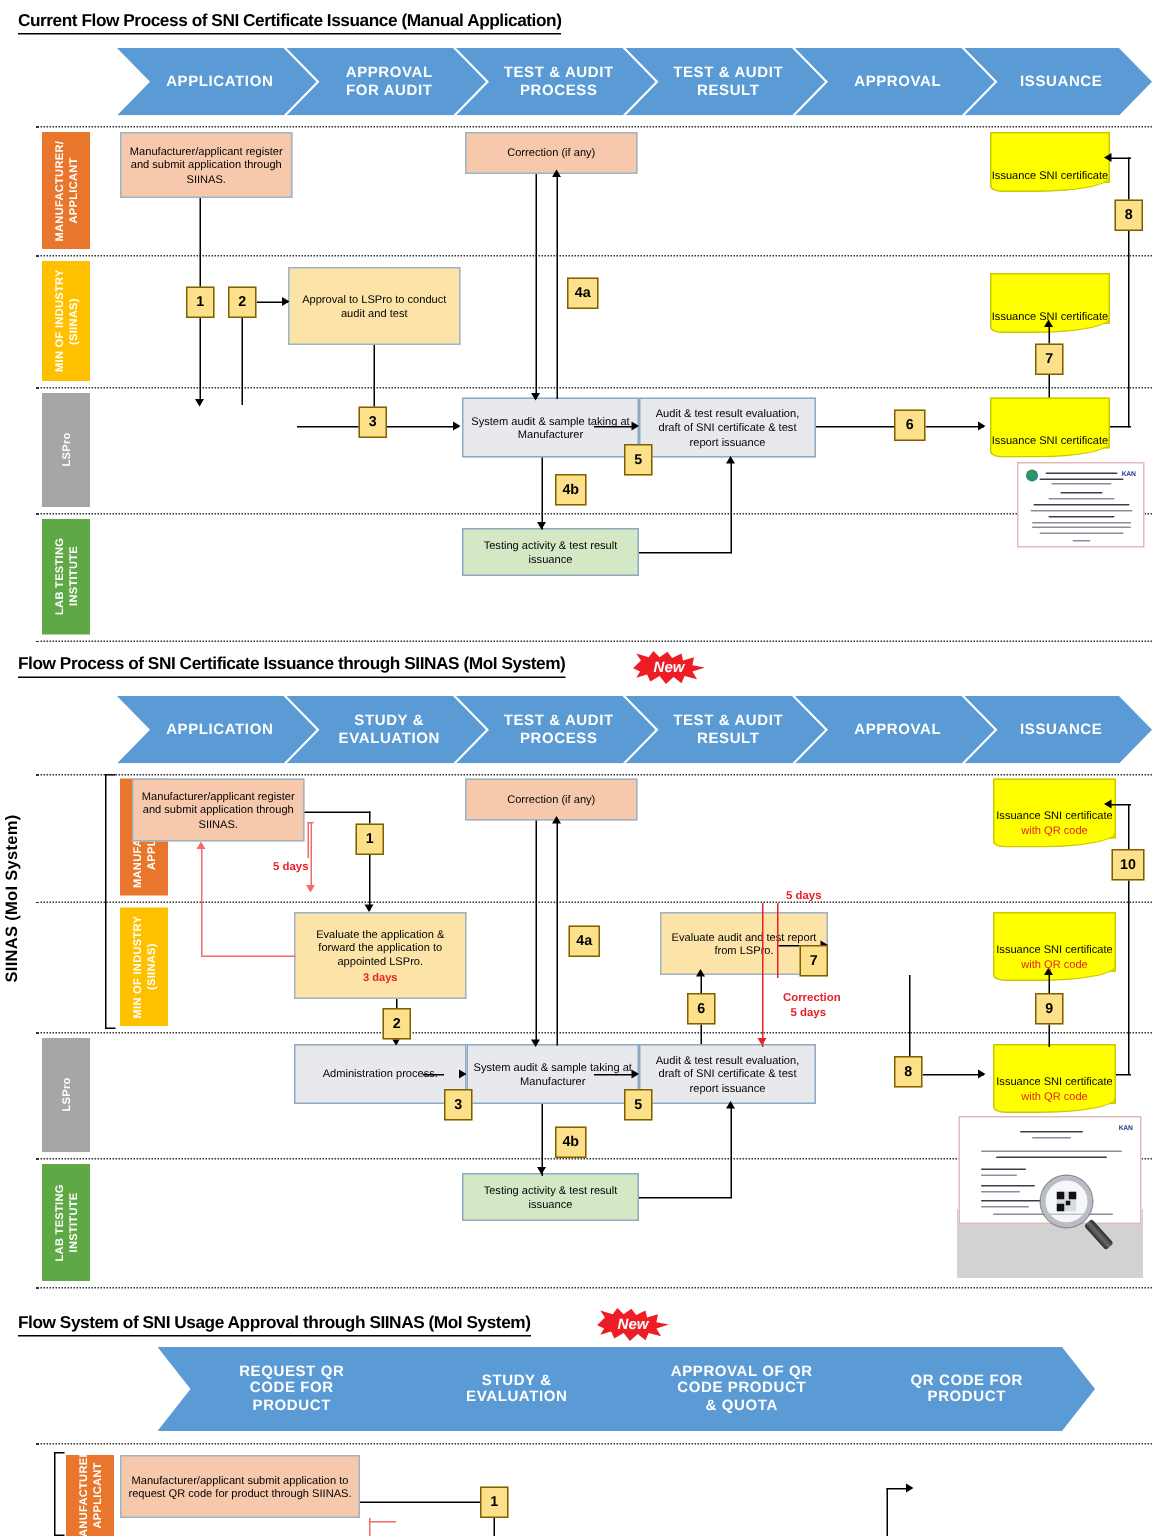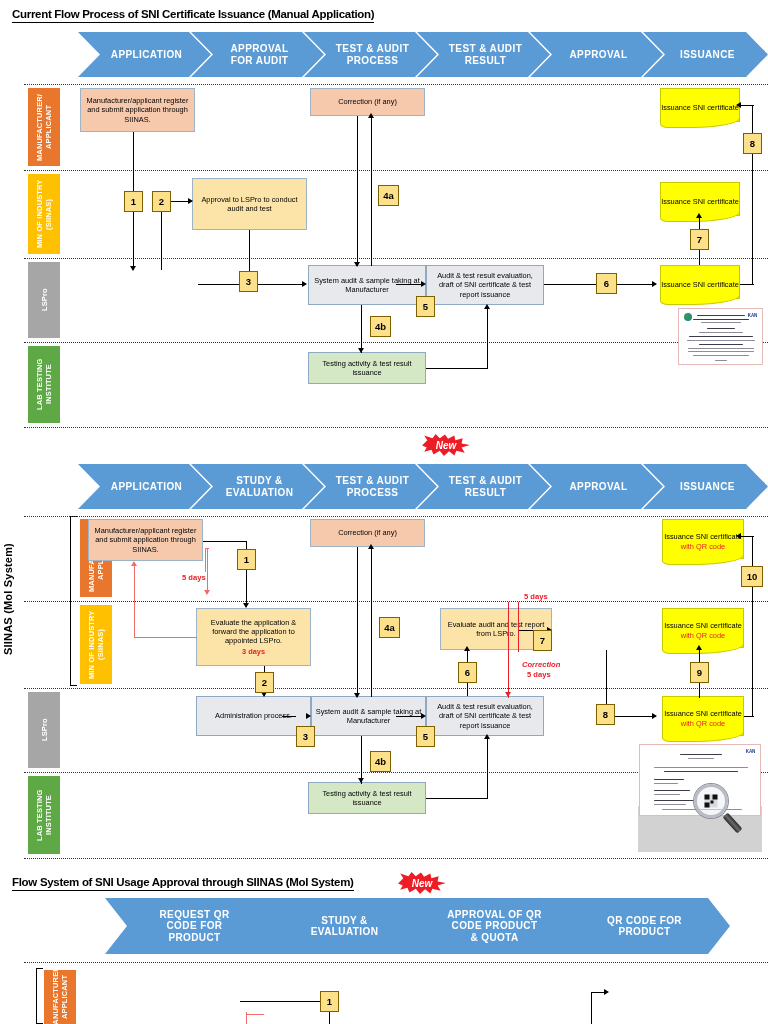--- a/index.html
+++ b/index.html
@@ -110,21 +110,21 @@
 
   
   .cert {
     position: absolute;
     background: #FFFF00;
     border: 1px solid #C9C900;
     font-size: 7.4px;
     line-height: 9.4px;
     text-align: center;
     display: flex;
-    align-items: center;
+    align-items: flex-end;
     justify-content: center;
     padding-top: 5px;
     color: #000;
   }
   .cert::after {
     content: "";
     position: absolute;
     left: -1px; right: -1px; bottom: -7px;
     height: 9px;
     background: #FFFF00;
@@ -380,20 +380,21 @@
   <div class="arw right" style="left:652px; top:281px;"></div>
   <div class="ln lnv" style="left:699px; top:216px; height:14px;"></div>
 
   <div class="ln lnv" style="left:699px; top:250px; height:15px;"></div>
   <div class="arw up" style="left:696px; top:213px;"></div>
   <div class="ln lnv" style="left:752px; top:105px; height:180px;"></div>
   <div class="ln lnh" style="left:740px; top:284px; width:14px;"></div>
   <div class="ln lnh" style="left:740px; top:105px; width:14px;"></div>
   <div class="arw left" style="left:736px; top:102px;"></div>
 
+  <div class="sect-title" style="left:12px; top:437px;">Flow Process of SNI Certificate Issuance through SIINAS (MoI System)</div>
   <div class="new-burst" style="left:420px; top:433px;">
     <svg viewBox="0 0 100 46" preserveAspectRatio="none">
       <polygon points="4,24 14,14 8,5 24,10 30,2 38,10 48,3 54,11 66,5 68,14 82,10 80,20 96,23 80,28 86,38 70,34 66,43 56,35 46,44 38,34 26,41 22,32 8,36 13,28" fill="#EE1C25"></polygon>
     </svg>
     <span>New</span>
   </div>
 
   <div class="chevband">
     <div class="chev first" style="left:78px;  top:464px; width:133px; height:45px;">
         <span style="white-space:pre-line">APPLICATION</span>
@@ -508,21 +509,21 @@
   <div class="badge" style="left:370px; top:751px; width:21px; height:21px;">4b</div>
   <div class="badge" style="left:416px; top:726px; width:19px; height:21px;">5</div>
   <div class="badge" style="left:458px; top:662px; width:19px; height:21px;">6</div>
   <div class="badge" style="left:533px; top:630px; width:19px; height:21px;">7</div>
   <div class="badge" style="left:596px; top:704px; width:19px; height:21px;">8</div>
   <div class="badge" style="left:690px; top:662px; width:19px; height:21px;">9</div>
   <div class="badge" style="left:741px; top:566px; width:22px; height:21px;">10</div>
 
   <div class="daytag" style="left:182px; top:573px;">5 days</div>
   <div class="daytag" style="left:524px; top:592px;">5 days</div>
-  <div class="daytag" style="left:522px; top:660px;font-style:italic;">Correction</div>
+  <div class="daytag" style="left:522px; top:660px;">Correction</div>
   <div class="daytag" style="left:527px; top:670px;">5 days</div>
 
   <div class="ln lnh" style="left:203px; top:541px; width:44px;"></div>
   <div class="ln lnv" style="left:246px; top:541px; height:66px;"></div>
   <div class="arw down" style="left:243px; top:603px;"></div>
   <div class="ln red lnv" style="left:205px; top:548px; height:24px;"></div>
   <div class="ln red lnh" style="left:205px; top:548px; width:4px;"></div>
   <div class="ln red lnv" style="left:207px; top:548px; height:44px;"></div>
   <div class="arw rdown" style="left:204px; top:590px;"></div>
   <div class="ln red lnh" style="left:135px; top:637px; width:62px;"></div>
@@ -597,20 +598,23 @@
       </div>
   </div>
 
   <div class="lane-div" style="left:24px; width:744px; top:962px;"></div>
   <div class="bracket" style="left:36px; top:968px; height:56px;"></div>
   <div class="lane-label lane-orange" style="left:44px; top:970px; width:32px; height:54px;">
       <span style="white-space:pre-line">MANUFACTURER/
 APPLICANT</span>
     </div>
 
+  <div class="box peach" style="left:80px; top:970px; width:160px; height:42px;">
+      <span class="inner">Manufacturer/applicant submit application to request QR code for product through SIINAS.</span>
+    </div>
   <div class="badge" style="left:320px; top:991px; width:19px; height:21px;">1</div>
 
   <div class="ln lnh" style="left:240px; top:1001px; width:80px;"></div>
   <div class="ln lnv" style="left:329px; top:1012px; height:12px;"></div>
   <div class="ln red lnv" style="left:246px; top:1012px; height:12px;"></div>
   <div class="ln red lnh" style="left:246px; top:1014px; width:18px;"></div>
   <div class="ln lnv" style="left:591px; top:992px; height:32px;"></div>
   <div class="ln lnh" style="left:591px; top:992px; width:14px;"></div>
   <div class="arw right" style="left:604px; top:989px;"></div>
 

